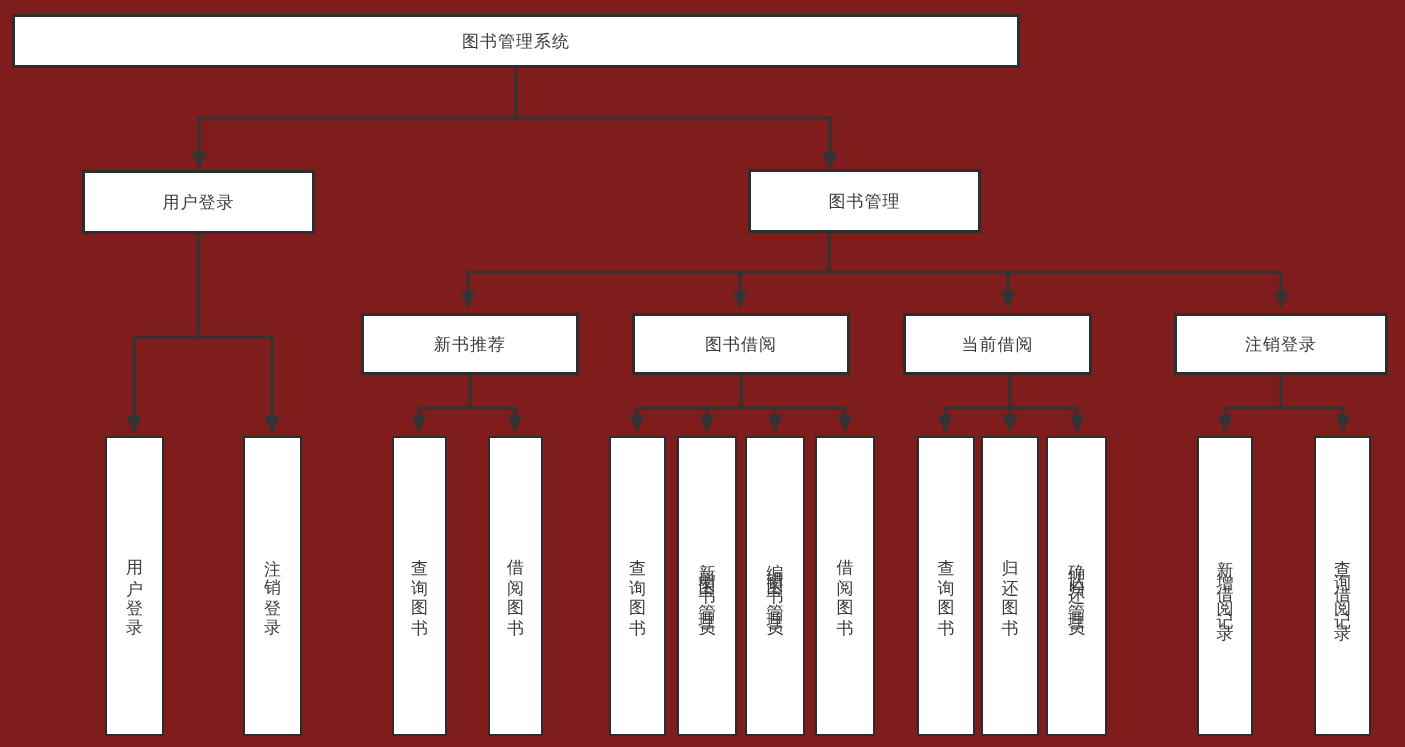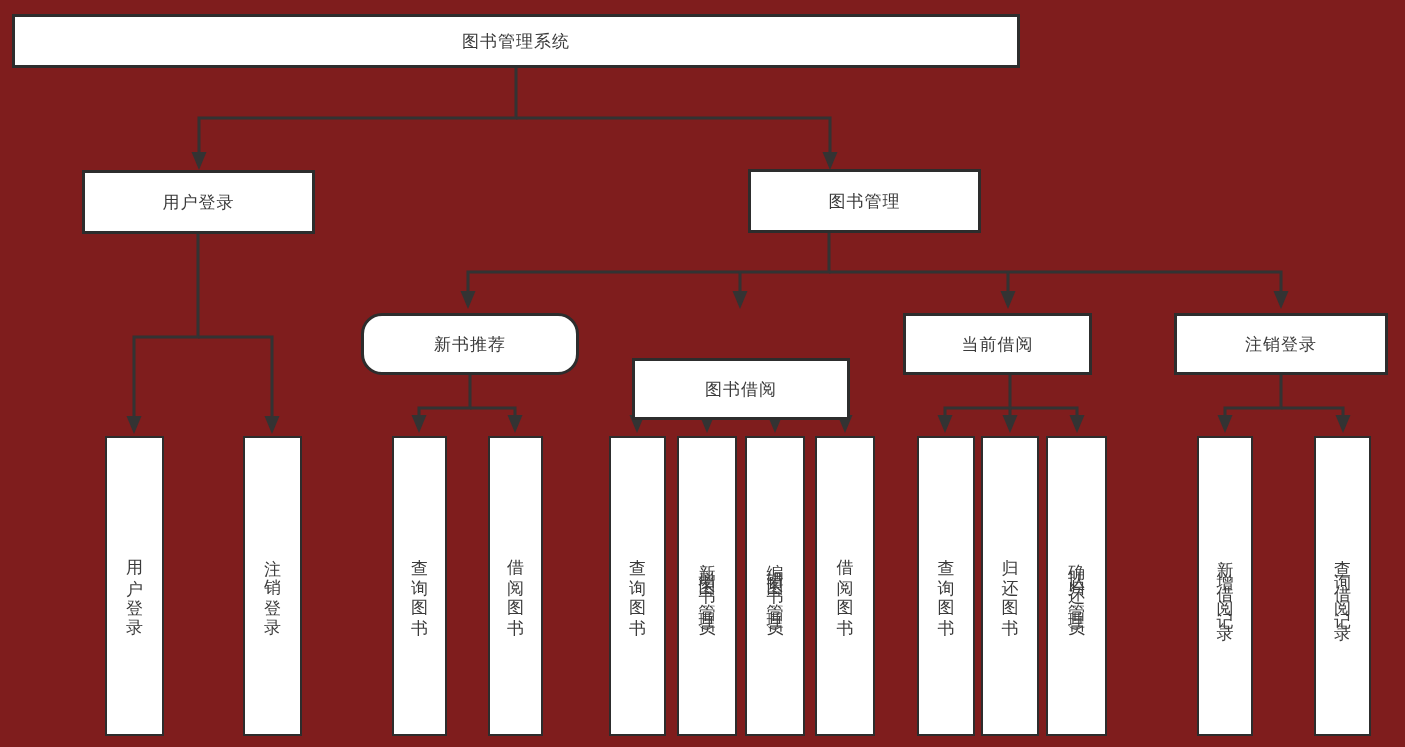--- a/index.html
+++ b/index.html
@@ -110,24 +110,24 @@
     <span>图书管理系统</span>
   </div>
 
   <div class="hbox" style="left:82px;top:170px;width:233px;height:64px;">
     <span>用户登录</span>
   </div>
   <div class="hbox" style="left:712px;top:169px;width:233px;height:64px;margin-left:36px;">
     <span>图书管理</span>
   </div>
 
-  <div class="hbox" style="left:361px;top:313px;width:218px;height:62px;border-radius:21px;">
+  <div class="hbox" style="left:361px;top:313px;width:218px;height:62px;">
     <span>新书推荐</span>
   </div>
-  <div class="hbox" style="left:632px;top:313px;width:218px;height:62px;margin-top:45px;">
+  <div class="hbox" style="left:632px;top:313px;width:218px;height:62px;">
     <span>图书借阅</span>
   </div>
   <div class="hbox" style="left:903px;top:313px;width:189px;height:62px;">
     <span>当前借阅</span>
   </div>
   <div class="hbox" style="left:1174px;top:313px;width:214px;height:62px;">
     <span>注销登录</span>
   </div>
 
   <div class="vbox" style="left:105px;width:59px;">

